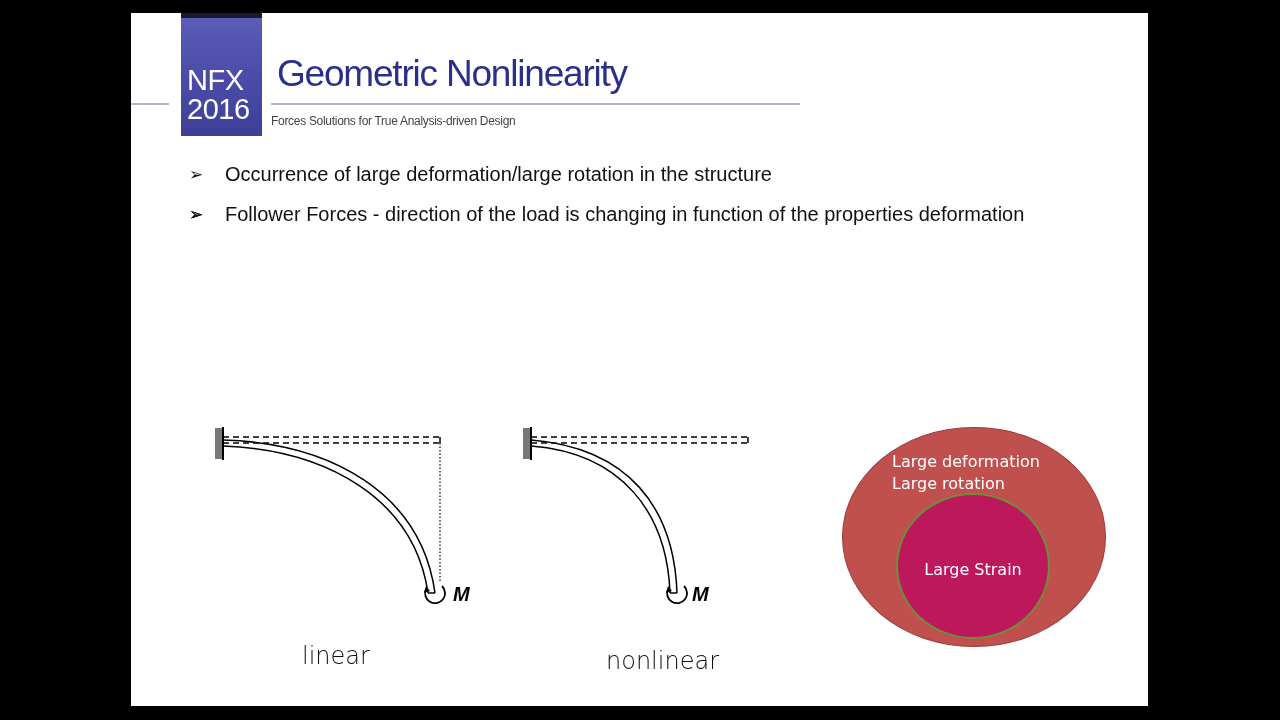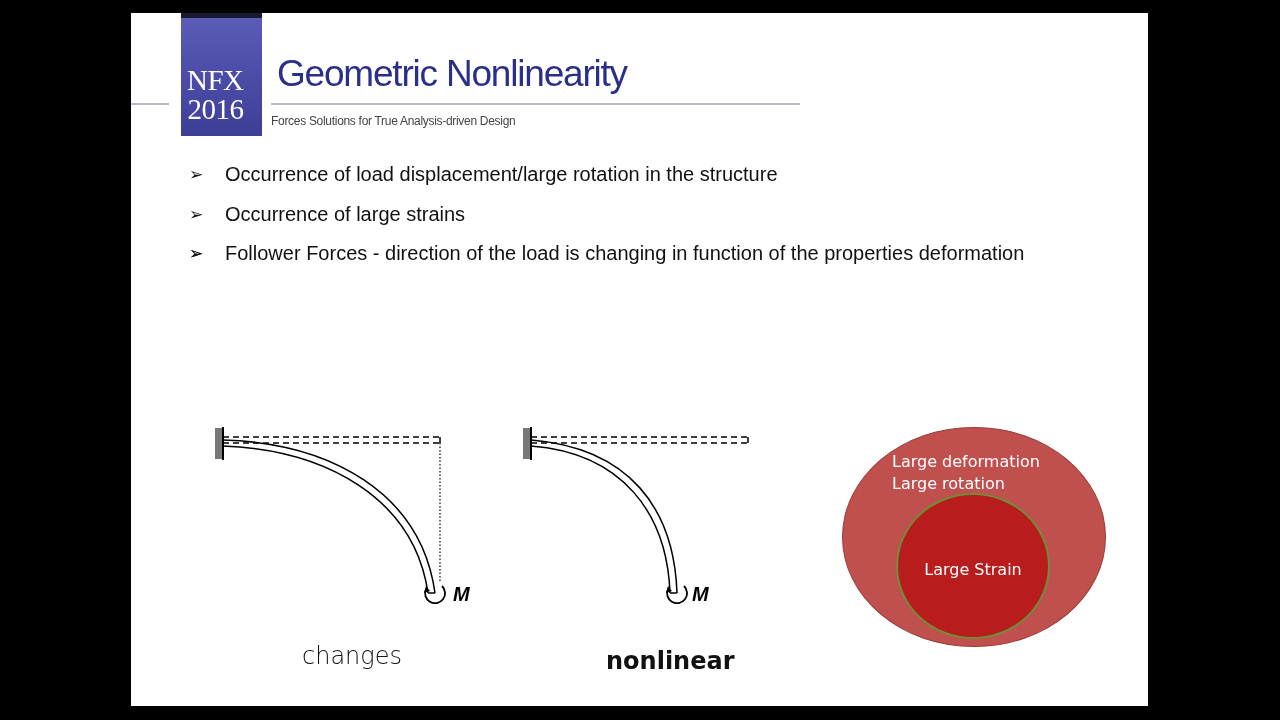--- a/index.html
+++ b/index.html
@@ -1,33 +1,33 @@
 <!DOCTYPE html>
 <html><head>
 <meta charset="utf-8">
 <style>
   html, body { margin:0; padding:0; }
   body { width:1280px; height:720px; background:#000; position:relative; overflow:hidden; font-family:"Liberation Sans", sans-serif; }
   .slide { position:absolute; left:131px; top:13px; width:1017px; height:693px; background:#fff; overflow:hidden; }
   .logo { position:absolute; left:50px; top:0; width:81px; height:123px;
           background:linear-gradient(180deg,#5a5cb8 0%,#4a4ca8 50%,#3d3f96 100%);
           border-top:5px solid #1a1a2e; box-sizing:border-box; }
-  .logo-text { position:absolute; left:6px; top:48px; color:#fff; font-size:29px; line-height:29px; letter-spacing:-0.5px; font-family:Liberation Serif, serif;text-align:right; }
+  .logo-text { position:absolute; left:6px; top:48px; color:#fff; font-size:29px; line-height:29px; letter-spacing:-0.5px; font-family:Liberation Sans, sans-serif; }
   .rule-left { position:absolute; left:0; top:90px; width:38px; height:2px; background:#b8b8cc; }
   .rule-right { position:absolute; left:140px; top:90px; width:529px; height:2px; background:#b8b8cc; }
   .title { position:absolute; left:146px; top:40px; font-size:37px; color:#2a2f8a; letter-spacing:-1.2px; font-family:"Liberation Sans", sans-serif; }
   .subtitle { position:absolute; left:140px; top:101px; font-size:12px; color:#444; letter-spacing:-0.3px; }
   .bullets { position:absolute; left:58px; top:142px; width:950px; margin:0; padding:0; list-style:none; }
   .bullets li { position:relative; padding-left:36px; font-size:20px; color:#111; line-height:39.5px; }
   .bullets .arrow { position:absolute; left:0; top:0; font-size:17px; }
   .fig { position:absolute; }
   .caption { position:absolute; font-size:24px; color:#111; font-family:"DejaVu Sans", sans-serif; font-weight:300; }
   .venn { position:absolute; left:711px; top:414px; width:264px; height:220px; }
   .venn-outer { position:absolute; left:0; top:0; width:262px; height:218px; border-radius:50%; background:#c0504d; border:1px solid #9b3c39; }
-  .venn-inner { position:absolute; left:54px; top:66px; width:154px; height:146px; border-radius:50%; background:#b91c1c; border:2px solid #6f8d3a; box-sizing:border-box; }
+  .venn-inner { position:absolute; left:54px; top:66px; width:154px; height:146px; border-radius:50%; background:#be185d; border:2px solid #6f8d3a; box-sizing:border-box; }
   .venn-outer-label { position:absolute; left:50px; top:24px; color:#fff; font-size:16px; line-height:22px; font-family:"DejaVu Sans", sans-serif; }
   .venn-inner-label { position:absolute; left:0; width:100%; top:65px; text-align:center; color:#fff; font-size:16px; font-family:"DejaVu Sans", sans-serif; }
 </style>
 </head>
 <body>
 
 <div class="slide">
 
   <div class="rule-left"></div>
   <div class="logo">
@@ -36,25 +36,24 @@
       <div>2016</div>
     </div>
   </div>
   <div class="title">Geometric Nonlinearity</div>
   <div class="rule-right"></div>
   <div class="subtitle">Forces Solutions for True Analysis-driven Design</div>
 
   <ul class="bullets">
     <li>
       <span class="arrow">➢</span>
-      <span>Occurrence of load displacement/large rotation in the structure</span>
+      <span>Occurrence of large deformation/large rotation in the structure</span>
     </li>
     <li>
       <span class="arrow">➢</span>
-      <span>Occurrence of large strains</span>
     </li>
     <li style="padding-right:10px;">
       <span class="arrow">➢</span>
     </li>
     <li>
       <span class="arrow">➢</span>
       <span>Follower Forces - direction of the load is changing in function of the properties deformation</span>
     </li>
   </ul>
 
@@ -69,36 +68,36 @@
     <line x1="229" y1="20" x2="229" y2="160" stroke="#000" stroke-width="1.2" stroke-dasharray="1.5,2"></line>
 
     <path d="M12,17 C120,20 210,70 224,170" fill="none" stroke="#000" stroke-width="1.5"></path>
     <path d="M12,23 C115,27 203,75 217,170" fill="none" stroke="#000" stroke-width="1.5"></path>
     <line x1="217" y1="170" x2="224" y2="170" stroke="#000" stroke-width="1.5"></line>
 
     <path d="M215,166 A10,10 0 1 0 231,163" fill="none" stroke="#000" stroke-width="1.8"></path>
     <path d="M213,170 L215,163 L219,168 Z" fill="#000"></path>
     <text x="242" y="178" font-family="Liberation Sans, sans-serif" font-size="20" font-style="italic" font-weight="bold" fill="#000">M</text>
   </svg>
-  <div class="caption" style="left:171px; top:629px;">changes</div>
+  <div class="caption" style="left:171px; top:629px;">linear</div>
 
   <svg class="fig" style="left:388px; top:410px;" width="240" height="185" viewBox="0 0 240 185">
     <rect x="4" y="5" width="8" height="31" fill="#777"></rect>
     <line x1="12" y1="4" x2="12" y2="37" stroke="#000" stroke-width="2"></line>
     <line x1="12" y1="14" x2="229" y2="14" stroke="#000" stroke-width="1.5" stroke-dasharray="6,4"></line>
     <line x1="12" y1="20" x2="229" y2="20" stroke="#000" stroke-width="1.5" stroke-dasharray="6,4"></line>
     <line x1="229" y1="14" x2="229" y2="20" stroke="#000" stroke-width="1.5"></line>
     <path d="M12,17 C110,25 155,85 158,170" fill="none" stroke="#000" stroke-width="1.5"></path>
     <path d="M12,23 C103,30 148,90 151,170" fill="none" stroke="#000" stroke-width="1.5"></path>
     <line x1="151" y1="170" x2="158" y2="170" stroke="#000" stroke-width="1.5"></line>
     <path d="M149,166 A10,10 0 1 0 165,163" fill="none" stroke="#000" stroke-width="1.8"></path>
     <path d="M147,170 L149,163 L153,168 Z" fill="#000"></path>
     <text x="173" y="178" font-family="Liberation Sans, sans-serif" font-size="20" font-style="italic" font-weight="bold" fill="#000">M</text>
   </svg>
-  <div class="caption" style="left:475px; top:634px;font-weight:bold;">nonlinear</div>
+  <div class="caption" style="left:475px; top:634px;">nonlinear</div>
 
   <div class="venn">
     <div class="venn-outer"></div>
     <div class="venn-outer-label">
       <div>Large deformation</div>
       <div>Large rotation</div>
     </div>
     <div class="venn-inner">
       <div class="venn-inner-label">Large Strain</div>
     </div>

